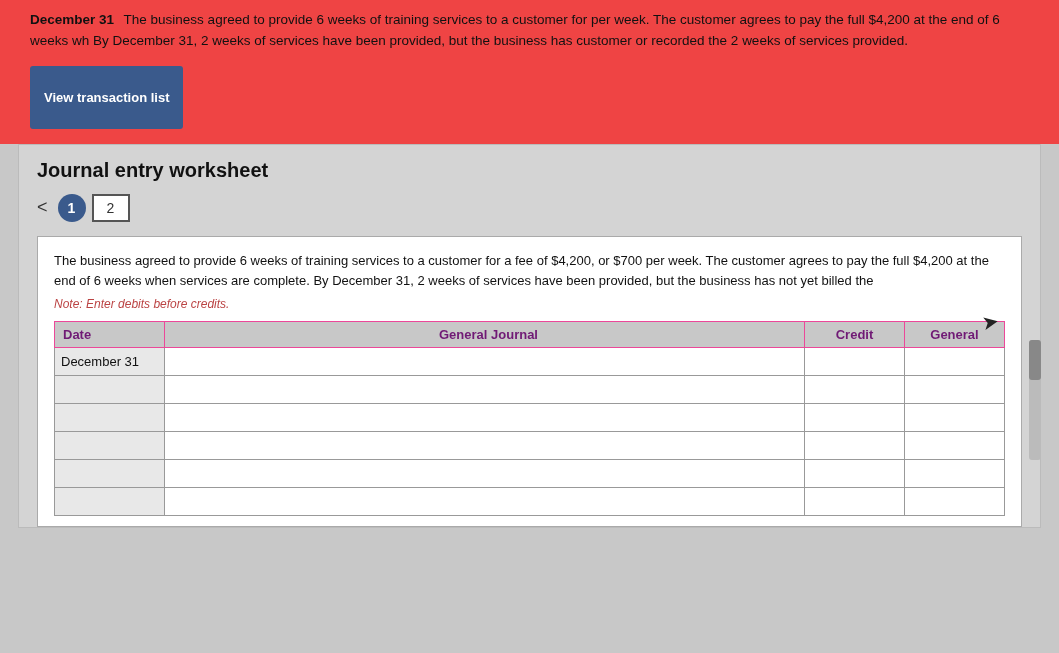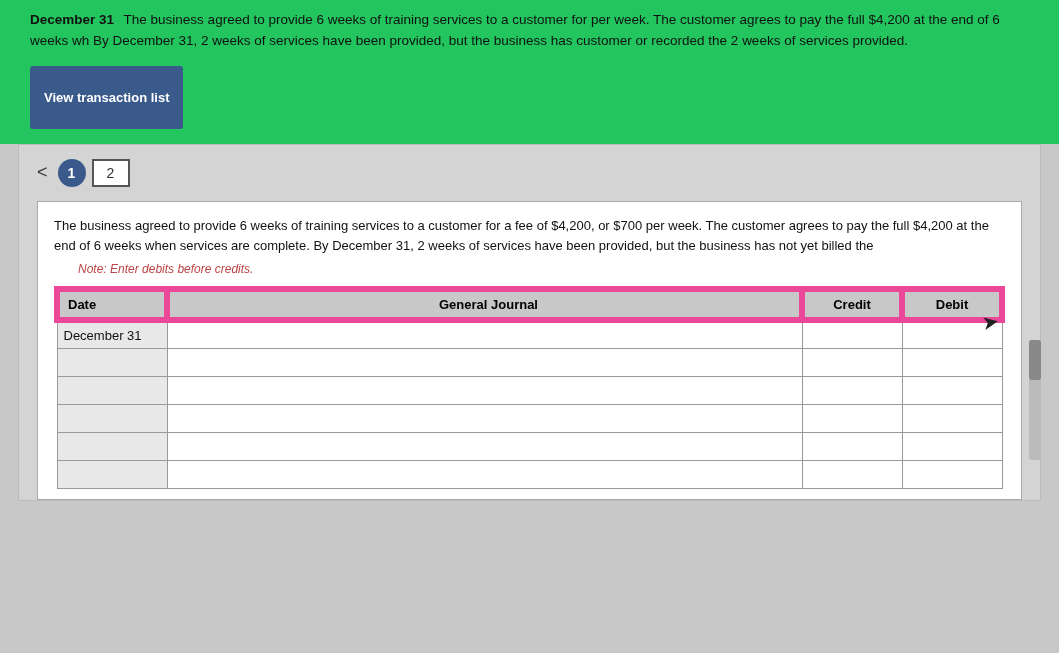--- a/index.html
+++ b/index.html
@@ -6,21 +6,21 @@
     body {
       font-family: Arial, sans-serif;
       background: #c8c8c8;
       width: 1059px;
       min-height: 653px;
       overflow: hidden;
       position: relative;
     }
 
     .top-section {
-      background: #22c55e;
+      background: #ef4444;
       padding: 10px 30px 15px 30px;
     }
 
     .top-text {
       font-size: 13.5px;
       color: #111;
       line-height: 1.55;
       margin-bottom: 14px;
     }
 
@@ -109,36 +109,35 @@
       color: #111;
       line-height: 1.55;
       margin-bottom: 6px;
     }
 
     .note-text {
       font-size: 12px;
       color: #b44;
       font-style: italic;
       margin-bottom: 10px;
-      margin-left: 24px;
     }
 
     .journal-table {
       width: 100%;
       border-collapse: collapse;
       font-size: 13px;
     }
 
     .journal-table thead tr th {
       background: #c8c8c8;
-      border: 6px solid #ec4899;
+      border: 1px solid #ec4899;
       padding: 5px 8px;
       text-align: center;
       font-weight: bold;
-      color: #000000;
+      color: #701a75;
     }
 
     .journal-table thead tr th.date-col {
       width: 110px;
       text-align: left;
     }
 
     .journal-table thead tr th.journal-col {
       text-align: center;
       padding-left: 16px;
@@ -197,38 +196,39 @@
 
 <div class="top-section">
   <p class="top-text">
     <span class="date-label">December 31</span>
     <span>The business agreed to provide 6 weeks of training services to a customer for per week. The customer agrees to pay the full $4,200 at the end of 6 weeks wh By December 31, 2 weeks of services have been provided, but the business has customer or recorded the 2 weeks of services provided.</span>
   </p>
   <button class="view-btn">View transaction list</button>
 </div>
 
 <div class="worksheet-container">
+  <h2 class="worksheet-title">Journal entry worksheet</h2>
 
   <div class="tabs-row">
     <span class="chevron-left">&lt;</span>
     <div class="tab-circle">1</div>
     <div class="tab-box">2</div>
   </div>
 
   <div class="inner-box">
     <p class="scenario-text">The business agreed to provide 6 weeks of training services to a customer for a fee of $4,200, or $700 per week. The customer agrees to pay the full $4,200 at the end of 6 weeks when services are complete. By December 31, 2 weeks of services have been provided, but the business has not yet billed the</p>
     <p class="note-text">Note: Enter debits before credits.</p>
 
     <table class="journal-table">
       <thead>
         <tr>
           <th class="date-col">Date</th>
           <th class="journal-col">General Journal</th>
           <th class="debit-col">Credit</th>
-          <th class="credit-col">Debit</th>
+          <th class="credit-col">General</th>
         </tr>
       </thead>
       <tbody>
         <tr>
           <td class="date-cell">December 31</td>
           <td></td>
           <td></td>
           <td></td>
         </tr>
         <tr>

